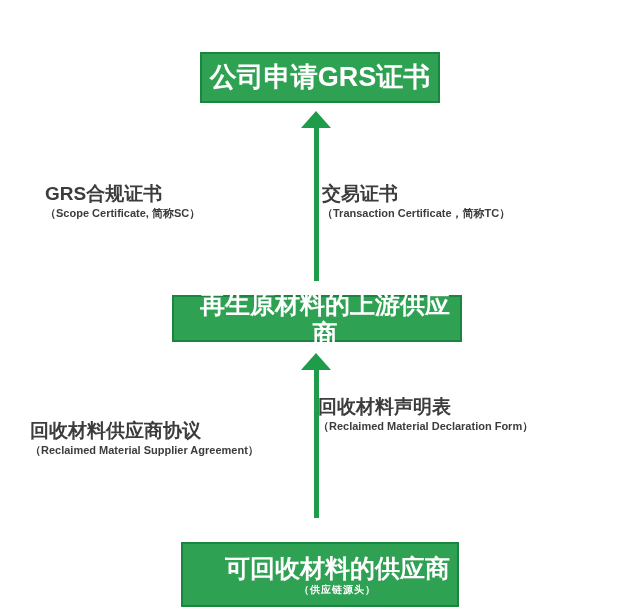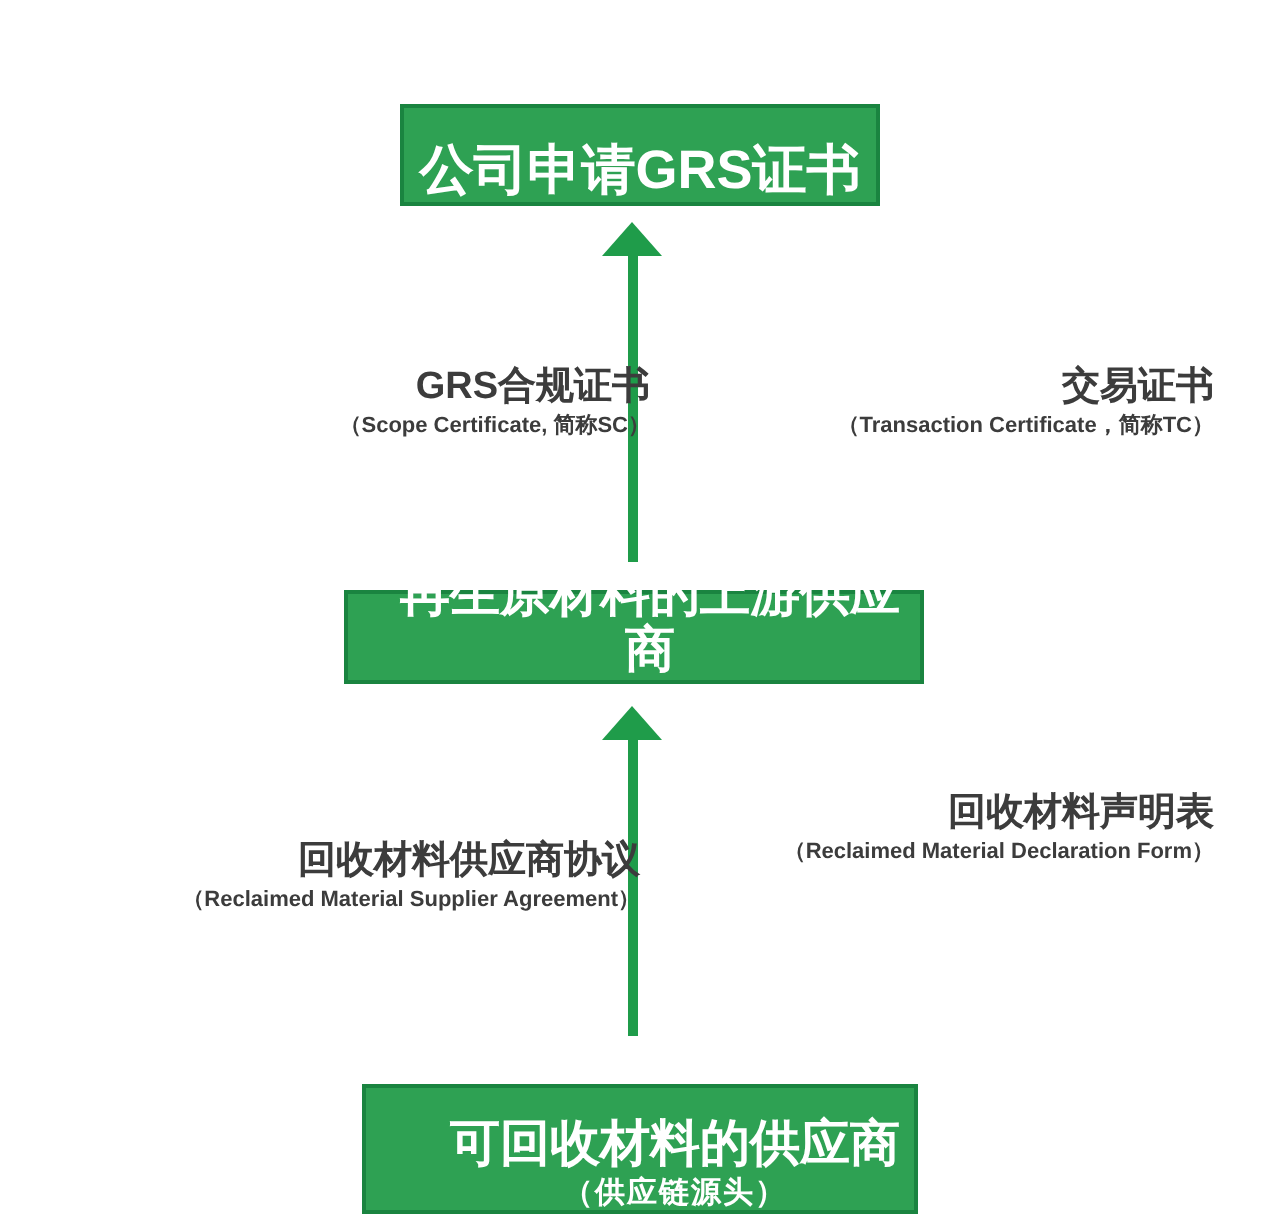--- a/index.html
+++ b/index.html
@@ -17,33 +17,34 @@
   }
   .green-box {
     position: absolute;
     box-sizing: border-box;
     background: var(--box-fill, #2ea153);
     border: 2px solid var(--box-border, #1a8440);
     color: var(--box-text, #ffffff);
     display: flex;
     flex-direction: column;
     align-items: center;
-    justify-content: flex-end;
+    justify-content: center;
     text-align: center;
     font-weight: 700;
     line-height: 1.15;
   }
   .box-top    { left: 200px; top: 52px;  width: 240px; height: 51px; font-size: 27px; }
   .box-middle { left: 172px; top: 295px; width: 290px; height: 47px; font-size: 25px; padding-left: 16px; }
   .box-bottom { left: 181px; top: 542px; width: 278px; height: 65px; font-size: 25px; padding-left: 35px; }
   .box-sub {
-    font-size: 15px;
+    font-size: 10px;
     font-weight: 700;
     margin-top: 1px;
     letter-spacing: 1px;
+    font-family: Liberation Serif, serif;
   }
   .arrow {
     position: absolute;
     width: 30px;
     display: flex;
     flex-direction: column;
     align-items: center;
   }
   .arrow-head {
     width: 0;
@@ -55,21 +56,21 @@
   .arrow-shaft {
     width: 5px;
     background: var(--arrow, #1f9c4a);
   }
   .arrow-1 { left: 301px; top: 111px; }
   .arrow-1 .arrow-shaft { height: 153px; }
   .arrow-2 { left: 301px; top: 353px; }
   .arrow-2 .arrow-shaft { height: 148px; }
   .annotation {
     position: absolute;
-    text-align: right;
+    text-align: left;
     color: var(--label-text, #3c3c3c);
   }
   .annotation .ann-title {
     font-size: 19px;
     font-weight: 700;
     line-height: 1.2;
   }
   .annotation .ann-subtitle {
     font-size: 11px;
     font-weight: 700;

